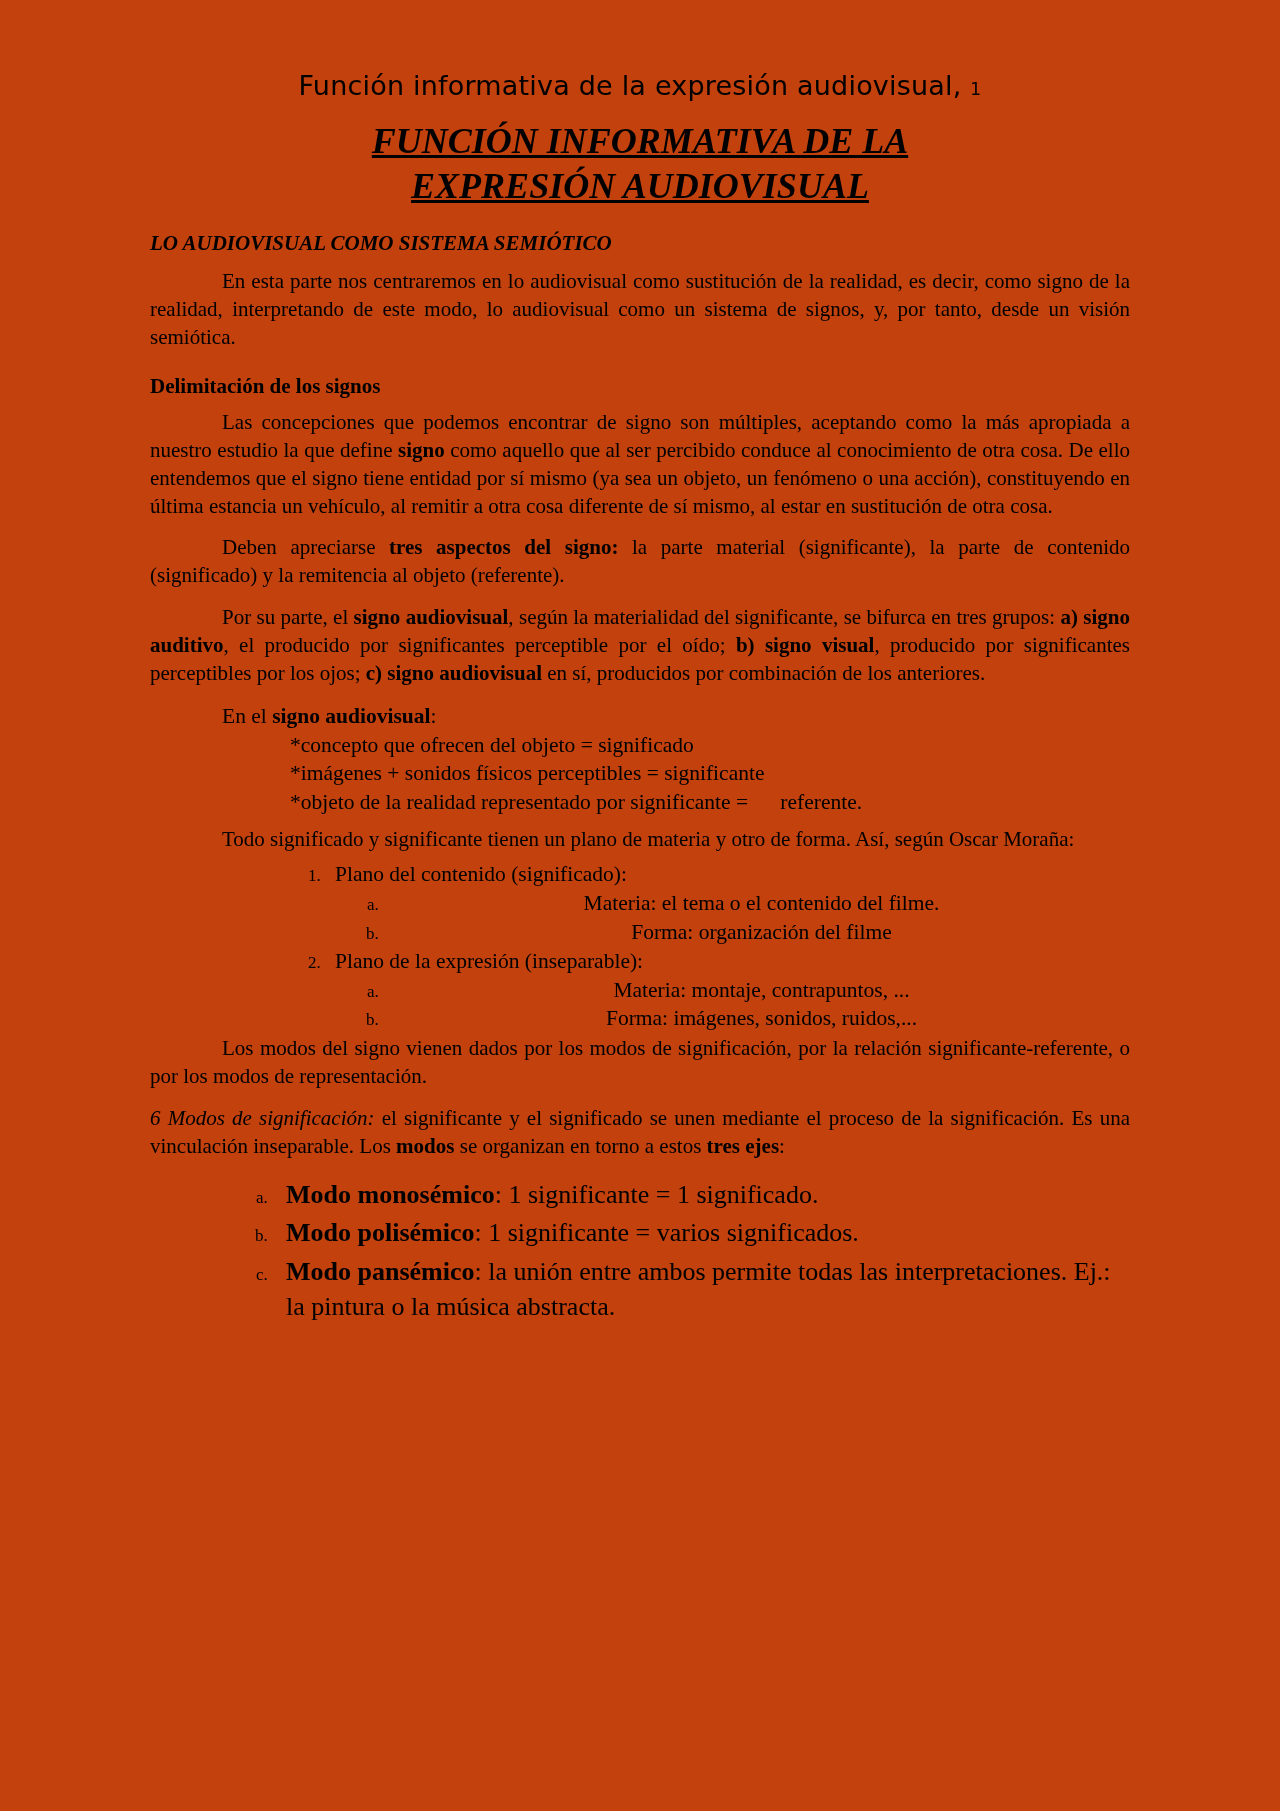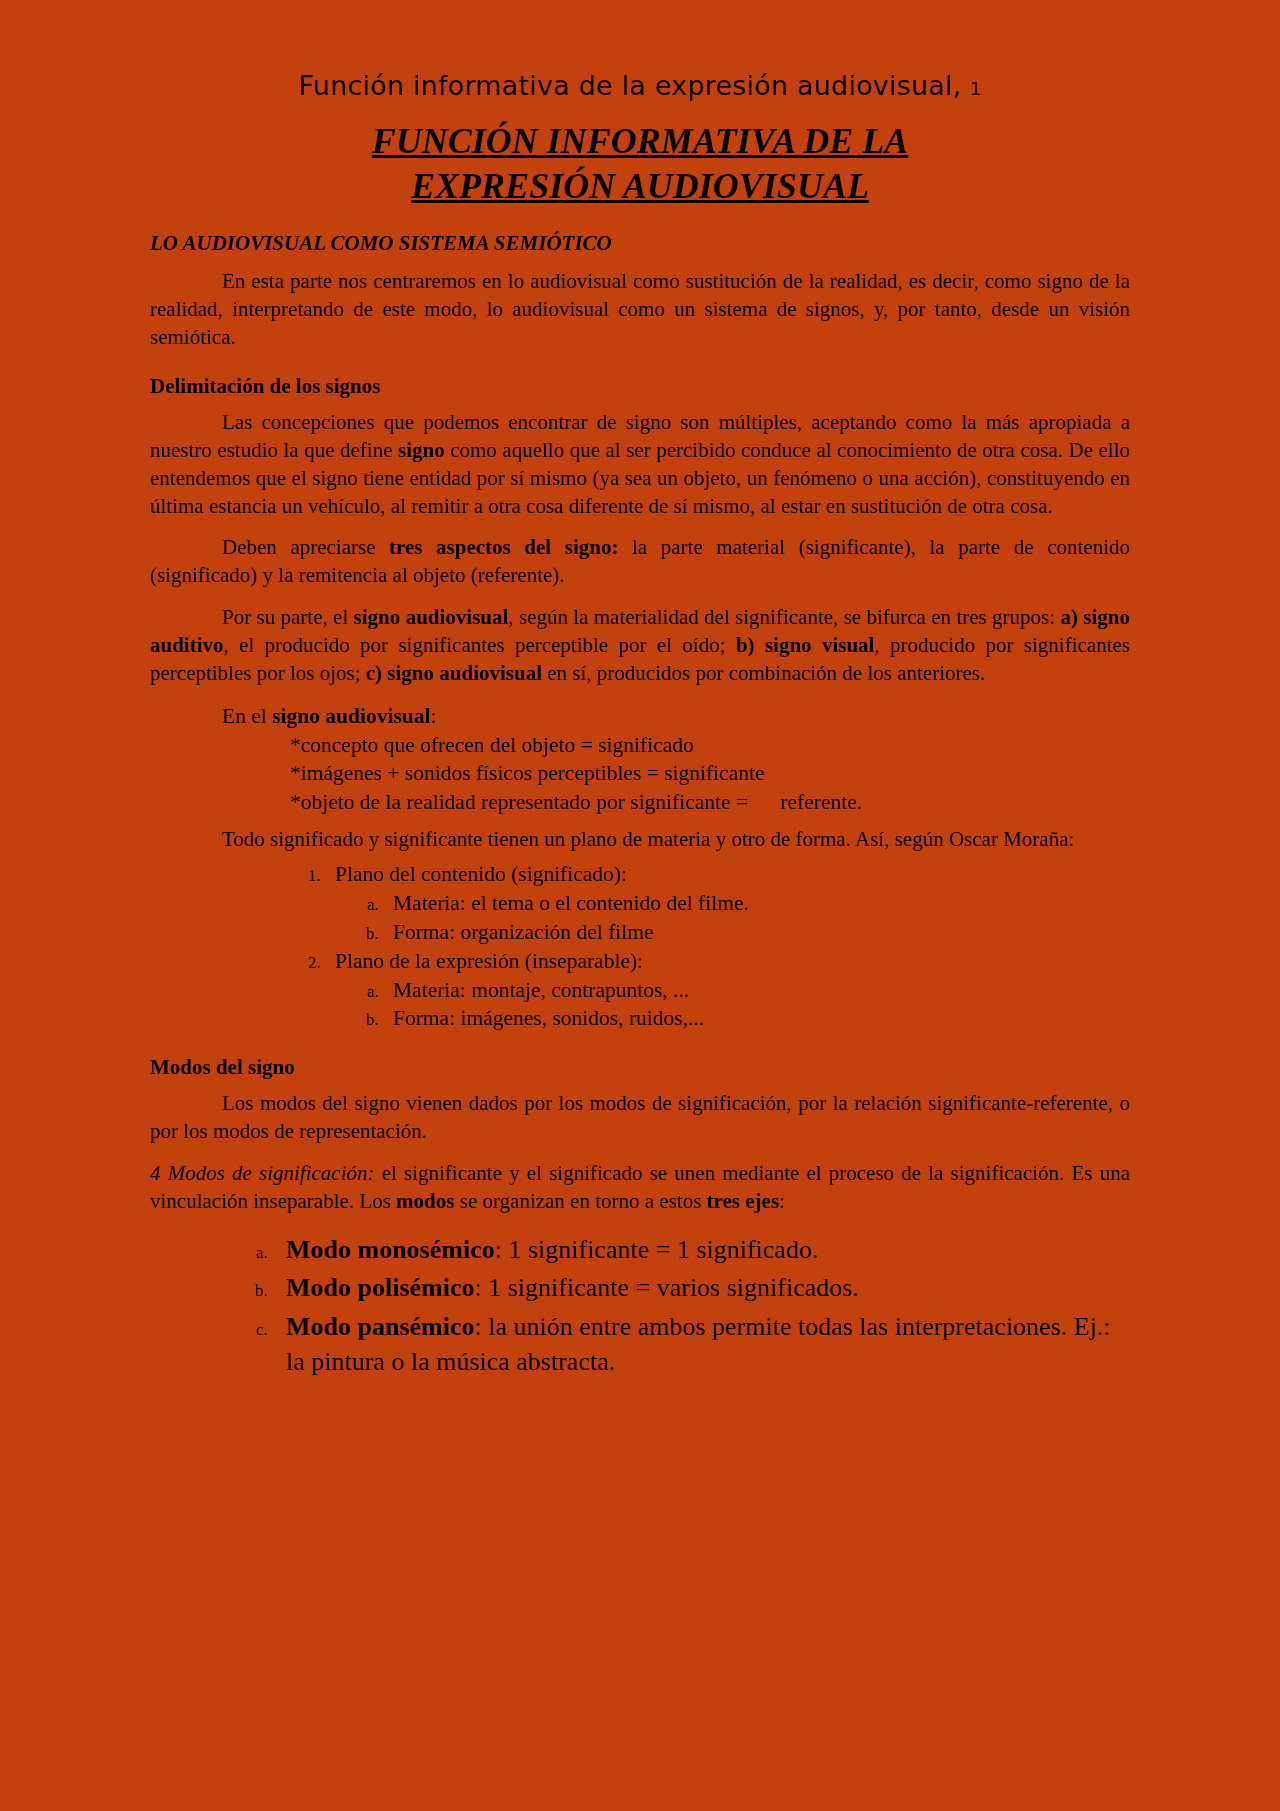--- a/index.html
+++ b/index.html
@@ -91,20 +91,21 @@
   }
   ol.lvl2 {
     list-style-type: lower-alpha;
     margin: 0;
     padding-left: 48px;
     font-size: 21.5px;
     line-height: 1.33;
   }
   ol.lvl2 > li {
     padding-left: 10px;
+    text-align: center;
   }
   ol.lvl2 > li::marker {
     font-size: 17px;
   }
   ol.lvl1 > li::marker {
     font-size: 17px;
   }
   ol.alpha-main {
     list-style-type: lower-alpha;
     margin: 16px 0 0 0;
@@ -169,25 +170,24 @@
     </li>
     <li>
       <span>Plano de la expresión (inseparable):</span>
       <ol class="lvl2">
         <li>Materia: montaje, contrapuntos, ...</li>
         <li>Forma: imágenes, sonidos, ruidos,...</li>
       </ol>
     </li>
   </ol>
 
-  <div class="sec-head">Modos del signo</div>
 
   <p class="body">Los modos del signo vienen dados por los modos de significación, por la relación significante-referente, o por los modos de representación.</p>
 
-  <p class="body noindent"><i>4 Modos de significación:</i><span> el significante y el significado se unen mediante el proceso de la significación. Es una vinculación inseparable. Los </span><b>modos</b><span> se organizan en torno a estos </span><b>tres ejes</b><span>:</span></p>
+  <p class="body noindent"><i>6 Modos de significación:</i><span> el significante y el significado se unen mediante el proceso de la significación. Es una vinculación inseparable. Los </span><b>modos</b><span> se organizan en torno a estos </span><b>tres ejes</b><span>:</span></p>
 
   <ol class="alpha-main">
     <li><b>Modo monosémico</b><span>: 1 significante = 1 significado.</span></li>
     <li><b>Modo polisémico</b><span>: 1 significante = varios significados.</span></li>
     <li><b>Modo pansémico</b><span>: la unión entre ambos permite todas las interpretaciones. Ej.: la pintura o la música abstracta.</span></li>
   </ol>
 
 </div>
 
 </body></html>

